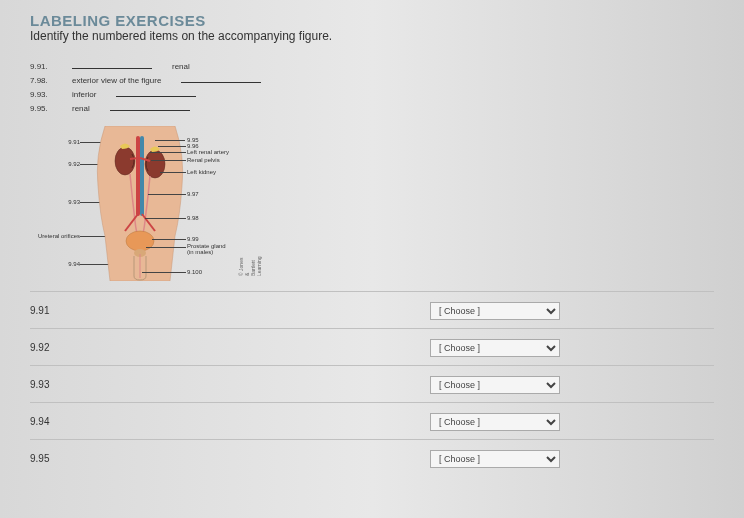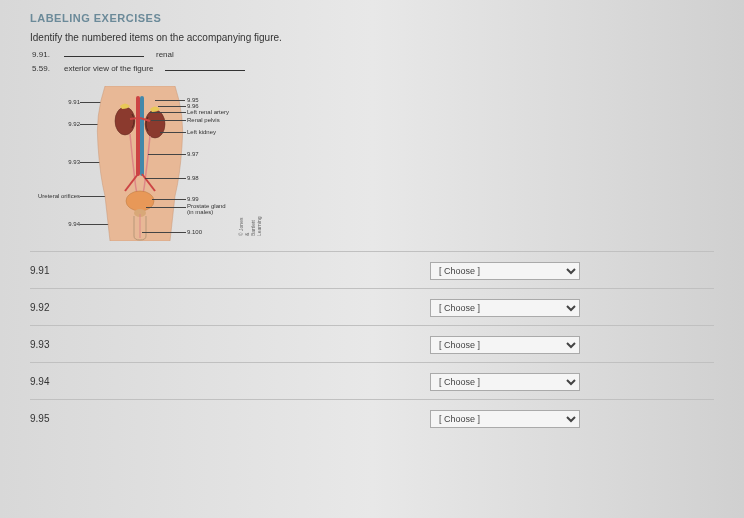--- a/index.html
+++ b/index.html
@@ -6,41 +6,40 @@
     body {
       font-family: Arial, sans-serif;
       background: linear-gradient(to right, #d8d8d8 0%, #e8e8e8 50%, #d0d0d0 100%);
       width: 744px;
       height: 518px;
       overflow: hidden;
       padding: 12px 30px;
     }
     .title {
       color: #6b8a99;
-      font-size: 11px;
+      font-size: 15px;
       font-weight: bold;
       letter-spacing: 0.5px;
-      margin-bottom: 8px;
+      margin-bottom: 0;
     }
     .instructions {
-      font-size: 10px;
-      color: #333;
-      margin-bottom: 6px;
+      font-size: 12px;
+      color: #333;
+      margin-bottom: 18px;
     }
     .fill-list {
       margin-bottom: 8px;
     }
     .fill-item {
       font-size: 8px;
       color: #333;
       margin-bottom: 4px;
       display: flex;
       align-items: baseline;
-      gap: 12px;
-      text-align: center;
+      gap: 20px;
     }
     .fill-num { min-width: 22px; }
     .fill-blank {
       display: inline-block;
       border-bottom: 1px solid #333;
       min-width: 80px;
       height: 8px;
     }
     .diagram-area {
       width: 210px;
@@ -78,21 +77,21 @@
       align-items: center;
       border-top: 1px solid #c0c0c0;
       padding: 8px 0;
     }
     .answer-label {
       font-size: 10px;
       color: #333;
       width: 400px;
     }
     .answer-select {
-      width: 150px;
+      width: 130px;
     }
     select {
       width: 100%;
       font-size: 9px;
       padding: 2px 4px;
       background: #f5f5f5;
       border: 1px solid #aaa;
       color: #444;
     }
     .copyright {
@@ -109,22 +108,32 @@
 <div class="title">LABELING EXERCISES</div>
 <div class="instructions">Identify the numbered items on the accompanying figure.</div>
 
 <div class="fill-list">
   <div class="fill-item">
     <span class="fill-num">9.91.</span>
     <span class="fill-blank"></span>
     <span>renal</span>
   </div>
   <div class="fill-item">
-    <span class="fill-num">5.59.</span>
+    <span class="fill-num">7.98.</span>
     <span>exterior view of the figure</span>
+    <span class="fill-blank"></span>
+  </div>
+  <div class="fill-item">
+    <span class="fill-num">9.93.</span>
+    <span>inferior</span>
+    <span class="fill-blank"></span>
+  </div>
+  <div class="fill-item">
+    <span class="fill-num">9.95.</span>
+    <span>renal</span>
     <span class="fill-blank"></span>
   </div>
 </div>
 
 <div class="diagram-area">
 
   <div class="leader-left" style="top:18px;left:0;width:40px">9.91</div>
   <div class="leader-line" style="top:21px;left:40px;width:22px"></div>
   <div class="leader-left" style="top:40px;left:0;width:40px">9.92</div>
   <div class="leader-line" style="top:43px;left:40px;width:24px"></div>

